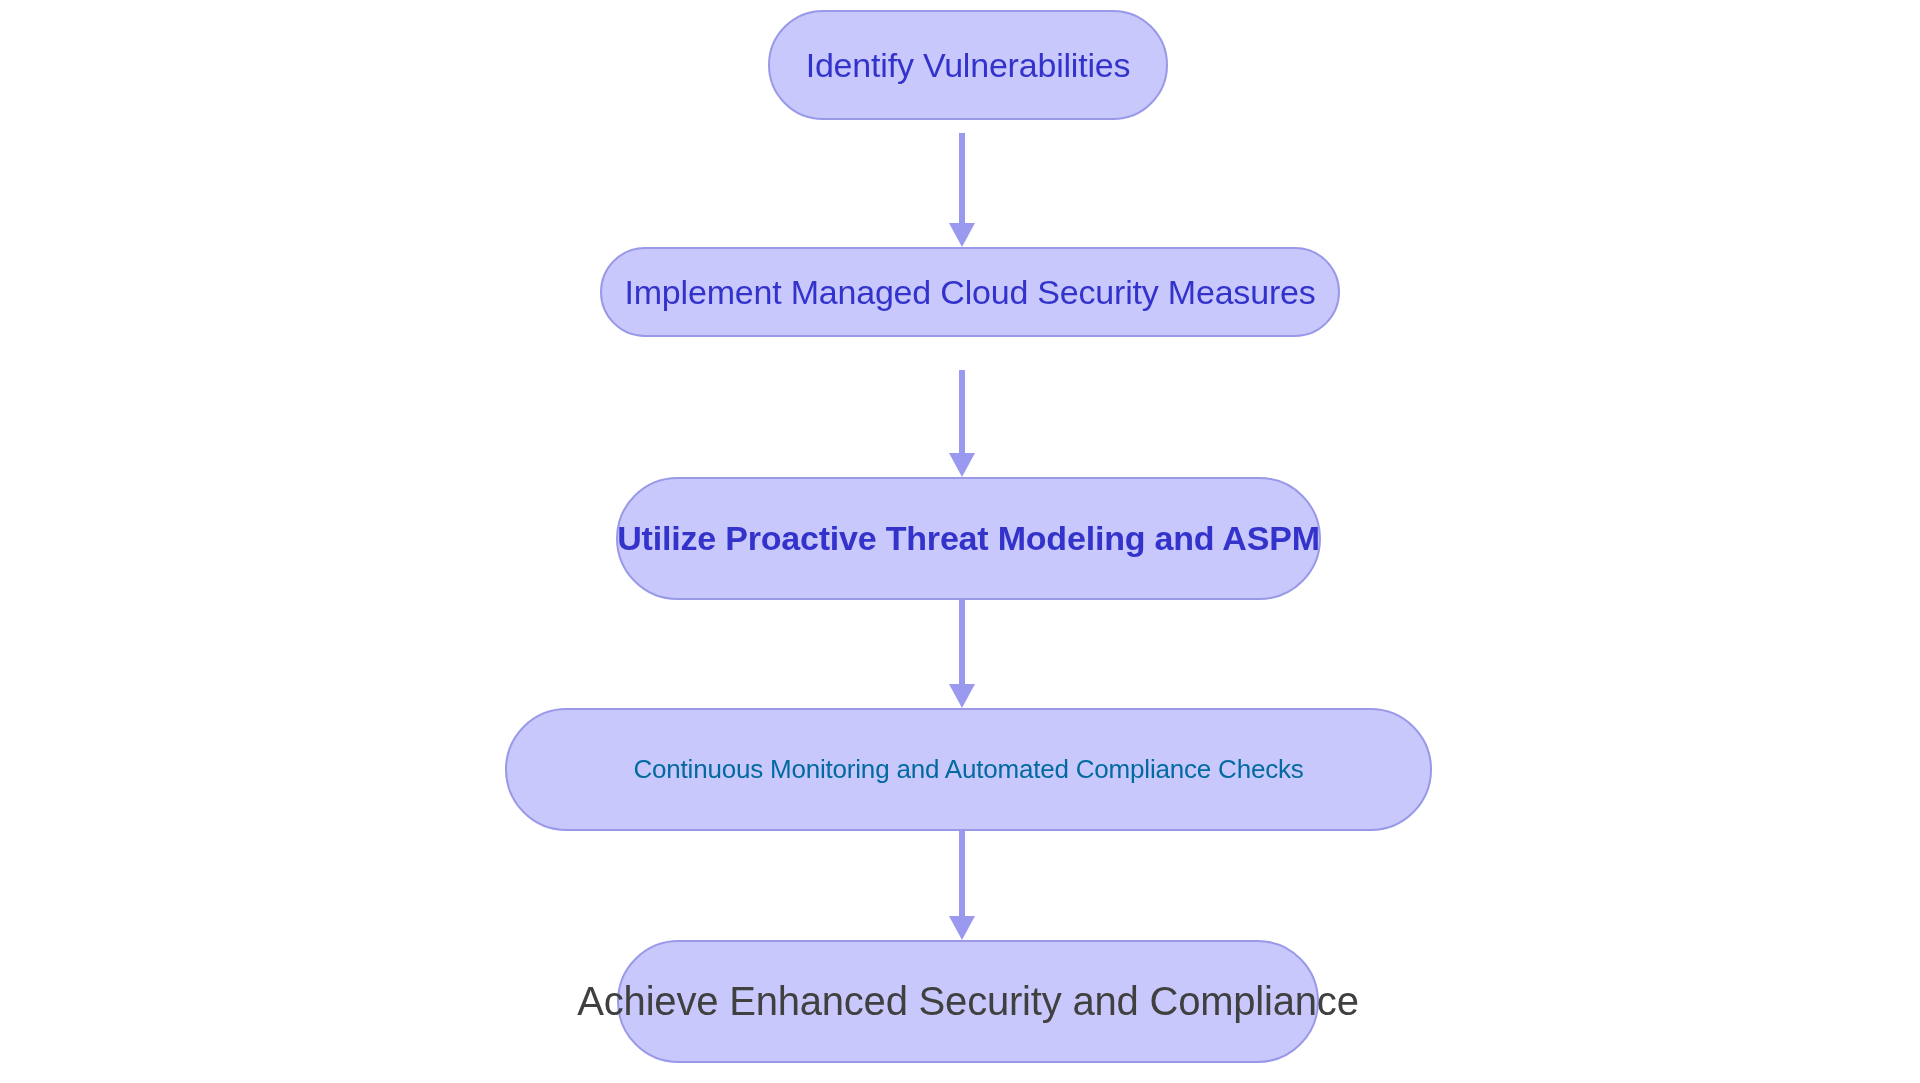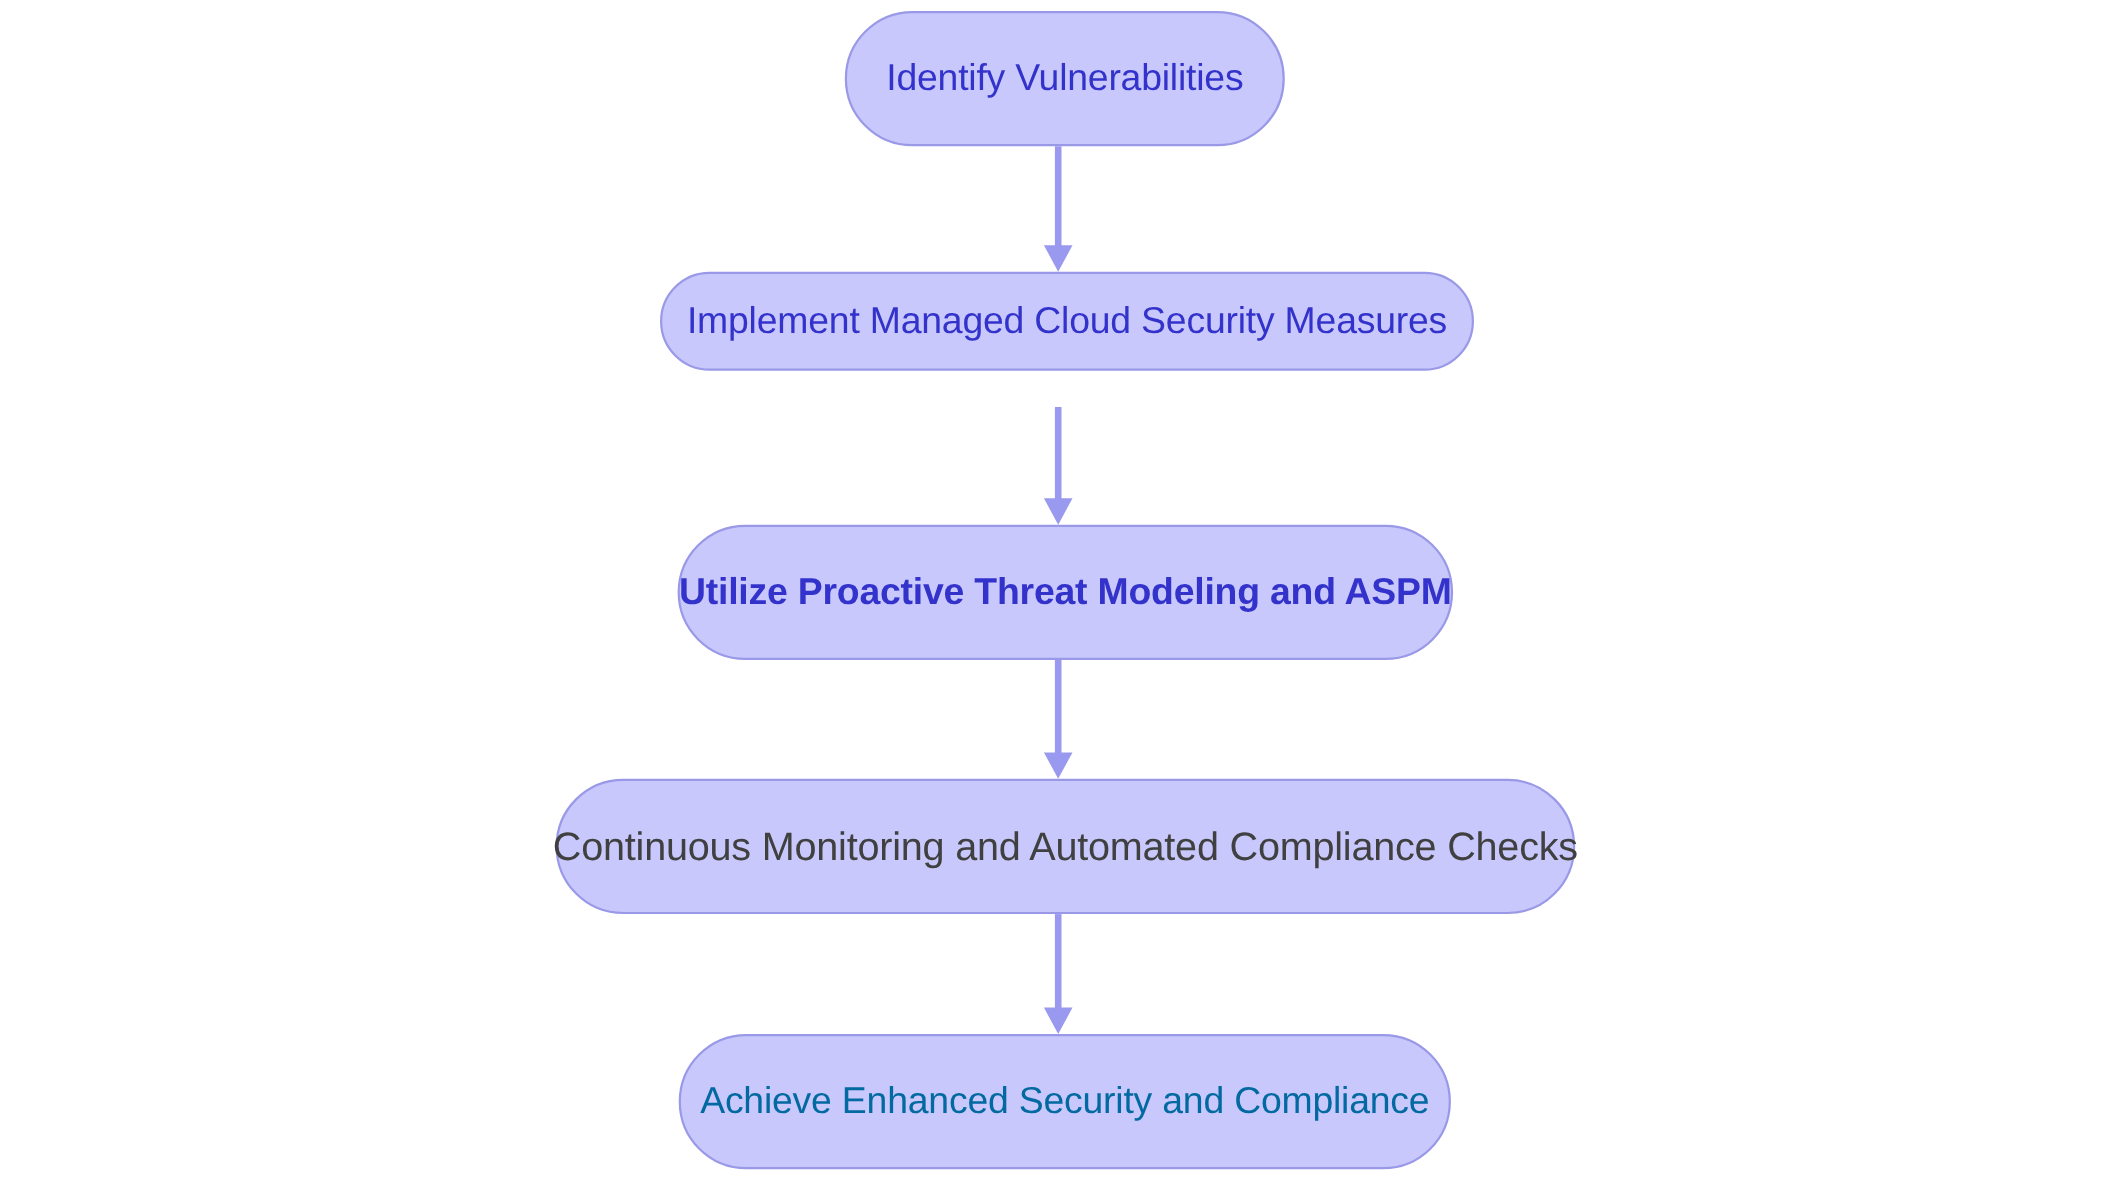--- a/index.html
+++ b/index.html
@@ -69,29 +69,29 @@
         </svg>
       </div>
       <div class="flow-edge" style="left: 947px; top: 831px; width: 30px; height: 109px;">
         <svg width="30" height="109" viewBox="0 0 30 109">
           <rect x="12" y="0" width="6" height="87" fill="#9999f0"></rect>
           <polygon points="2,85 28,85 15,109" fill="#9999f0"></polygon>
         </svg>
       </div>
     </div>
   <div id="node-layer">
-      <div class="flow-node" style="left: 768px; top: 10px; width: 400px; height: 123px; background: rgb(200, 200, 252); border-color: rgb(153, 153, 232);">
+      <div class="flow-node" style="left: 768px; top: 10px; width: 400px; height: 110px; background: rgb(200, 200, 252); border-color: rgb(153, 153, 232);">
         <span class="flow-node-label" style="color: rgb(51, 51, 204); font-size: 34px;">Identify Vulnerabilities</span>
       </div>
       <div class="flow-node" style="left: 600px; top: 247px; width: 740px; height: 90px; background: rgb(200, 200, 252); border-color: rgb(153, 153, 232);">
         <span class="flow-node-label" style="color: rgb(51, 51, 204); font-size: 34px;">Implement Managed Cloud Security Measures</span>
       </div>
       <div class="flow-node" style="left: 616px; top: 477px; width: 705px; height: 123px; background: rgb(200, 200, 252); border-color: rgb(153, 153, 232);">
         <span class="flow-node-label" style="color: rgb(51, 51, 204); font-size: 34px; font-weight: bold;">Utilize Proactive Threat Modeling and ASPM</span>
       </div>
       <div class="flow-node" style="left: 505px; top: 708px; width: 927px; height: 123px; background: rgb(200, 200, 252); border-color: rgb(153, 153, 232);">
-        <span class="flow-node-label" style="color: #404040; font-size: 36px;">Continuous Monitoring and Automated Compliance Checks</span>
+        <span class="flow-node-label" style="color: #0369a1; font-size: 26px;">Continuous Monitoring and Automated Compliance Checks</span>
       </div>
       <div class="flow-node" style="left: 617px; top: 940px; width: 702px; height: 123px; background: rgb(200, 200, 252); border-color: rgb(153, 153, 232);">
-        <span class="flow-node-label" style="color: #0369a1; font-size: 34px;">Achieve Enhanced Security and Compliance</span>
+        <span class="flow-node-label" style="color: #404040; font-size: 40px;">Achieve Enhanced Security and Compliance</span>
       </div>
     </div>
 </div>
 
 </body></html>

